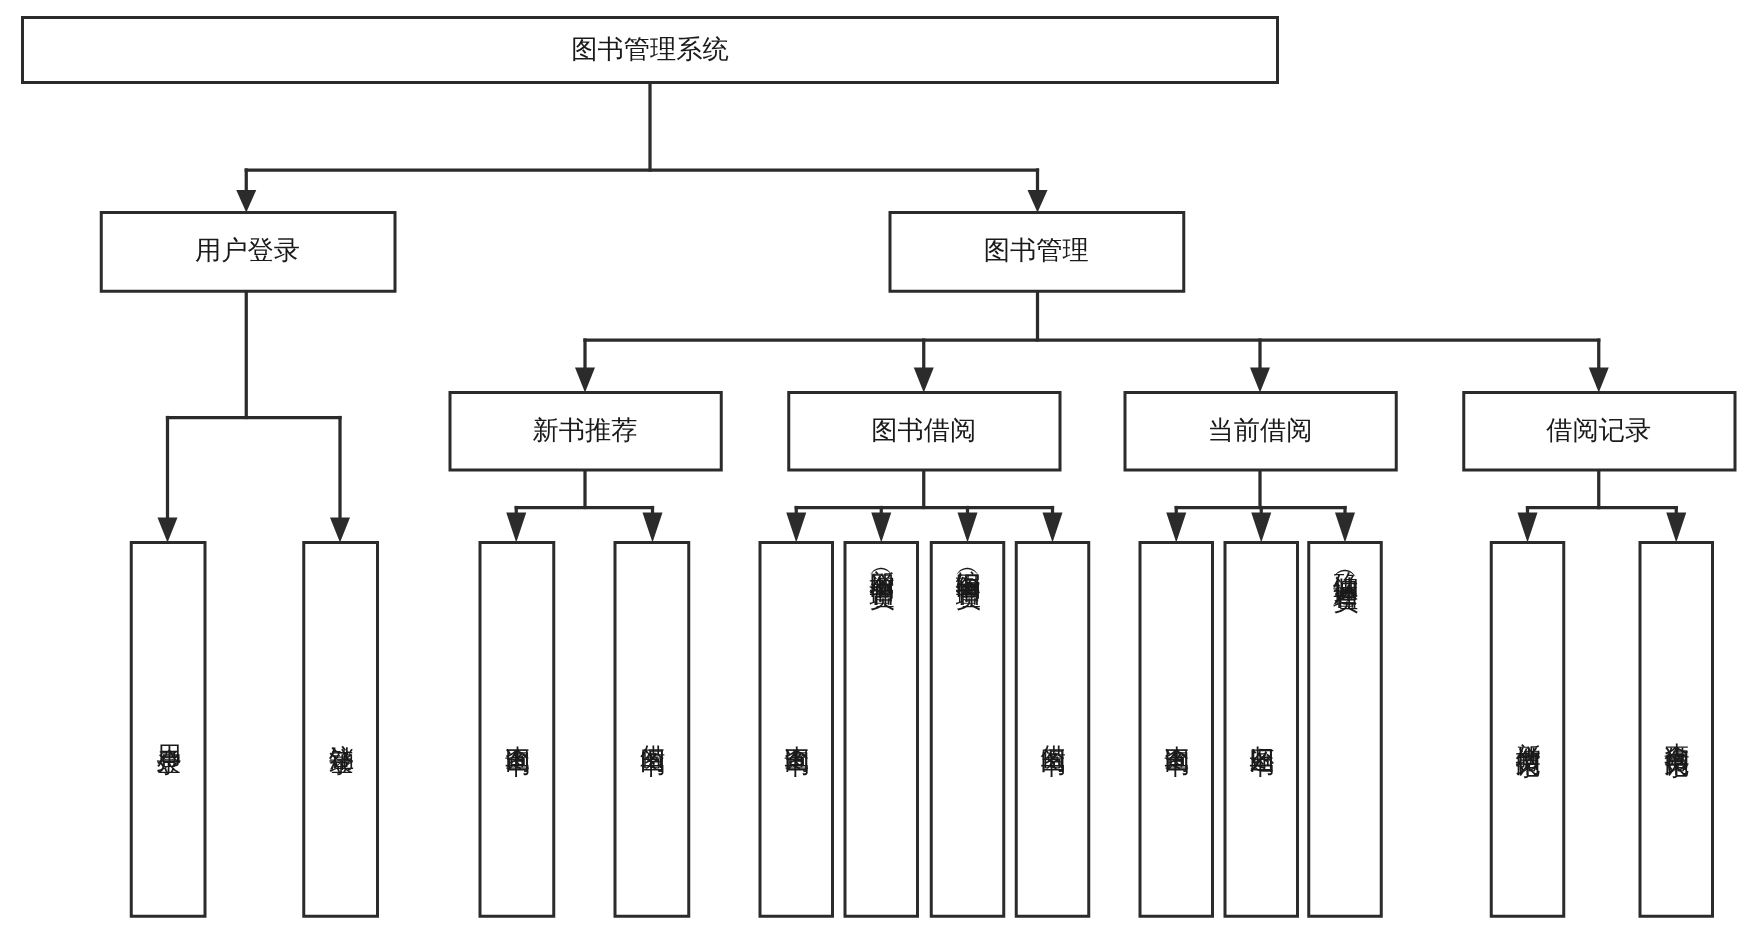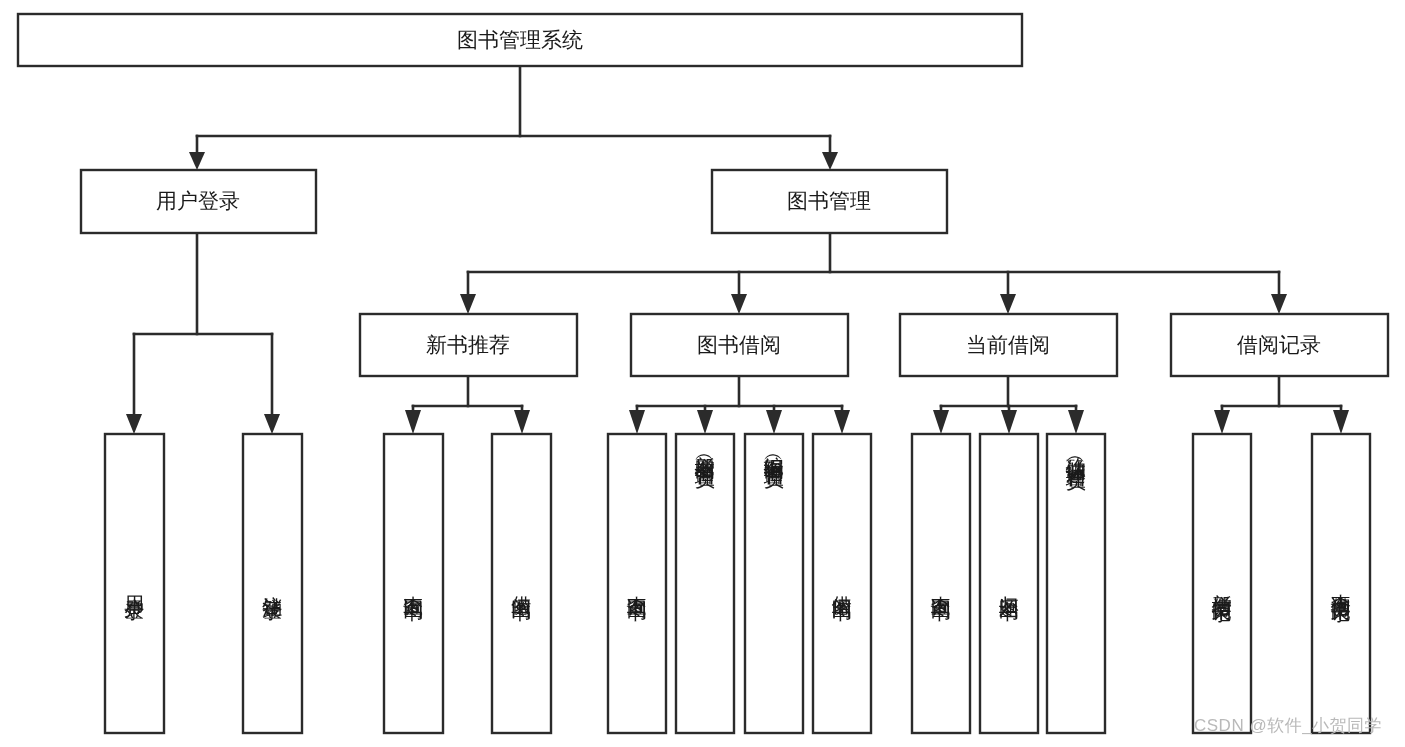--- a/index.html
+++ b/index.html
@@ -227,15 +227,14 @@
     <span class="leaf-label" style="margin-top:8px;">确认归还（管理员）</span>
   </div>
 
   <div class="leaf-label-wrap" style="left:1193px; top:434px; width:58px; height:299px;">
     <span class="leaf-label">新增借阅记录</span>
   </div>
   <div class="leaf-label-wrap" style="left:1312px; top:434px; width:58px; height:299px;">
     <span class="leaf-label">查询借阅记录</span>
   </div>
 
-  <div class="watermark" style="left:1194px; top:714px;">CSDN @软件_小贺同学</div>
 
 </div>
 
 </body></html>

